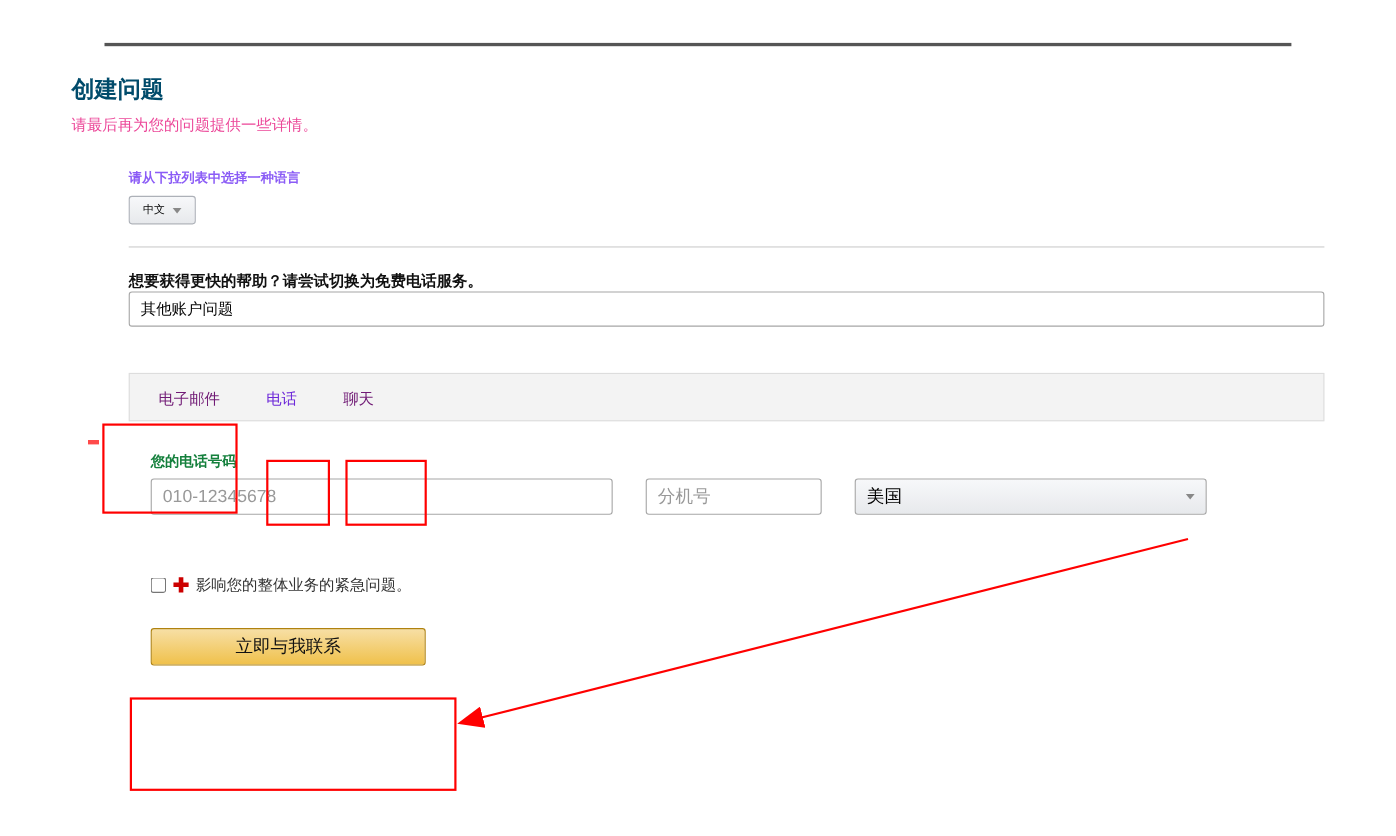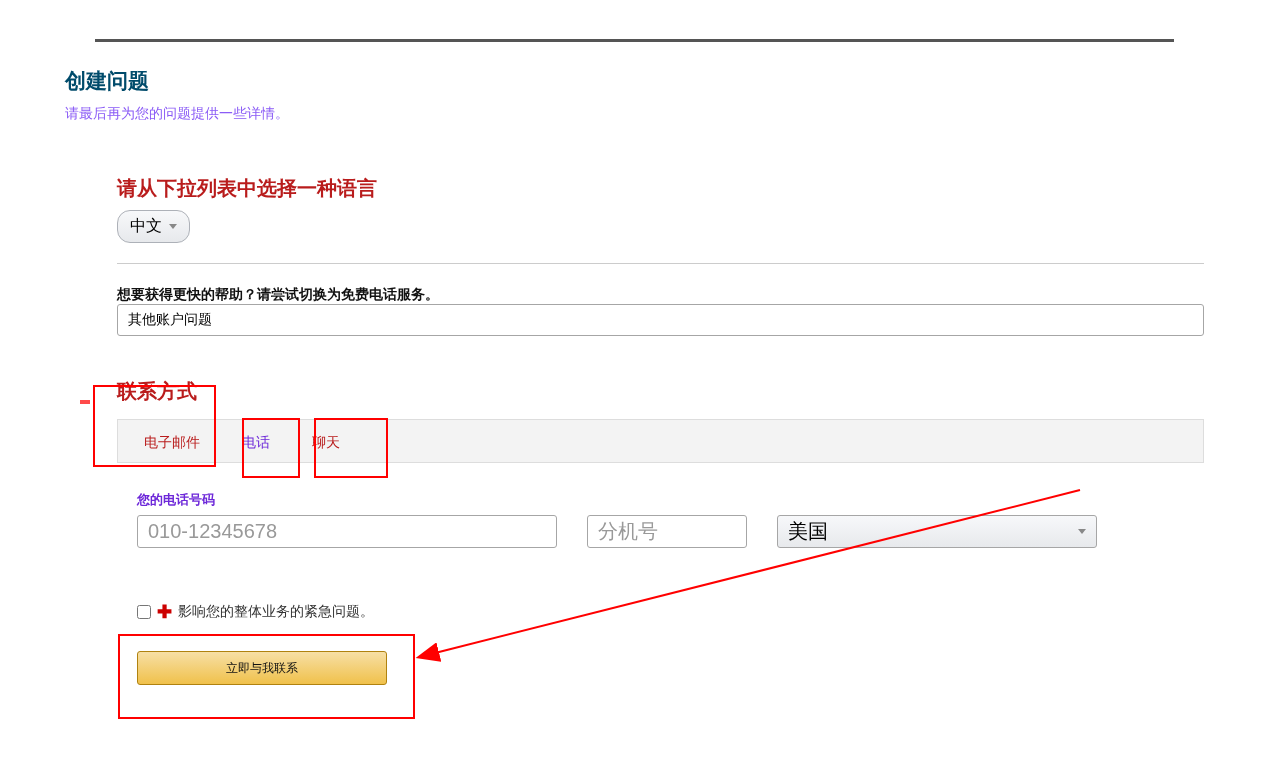--- a/index.html
+++ b/index.html
@@ -19,42 +19,42 @@
       margin: 26px 30px 25px 30px;
     }
     .page-title {
       font-size: 21px;
       font-weight: bold;
       color: #004b6b;
       margin-bottom: 10px;
     }
     .page-subtitle {
       font-size: 14px;
-      color: #8b5cf6;
-      margin-bottom: 52px;
+      color: #ec4899;
+      margin-bottom: 30px;
     }
     .inner {
       padding-left: 52px;
       padding-right: 0;
     }
     .field-label {
-      font-size: 20px;
-      font-weight: bold;
-      color: #b91c1c;
+      font-size: 12px;
+      font-weight: bold;
+      color: #8b5cf6;
       margin-bottom: 8px;
     }
     .lang-select {
       display: inline-flex;
       align-items: center;
       gap: 5px;
       border: 1px solid #adb1b8;
-      border-radius: 13px;
+      border-radius: 3px;
       background: linear-gradient(to bottom, #f7f8fa, #e7e9ec);
       padding: 5px 12px;
-      font-size: 16px;
+      font-size: 10px;
       cursor: pointer;
       margin-bottom: 20px;
     }
     .chevron-down {
       display: inline-block;
       width: 0; height: 0;
       border-left: 4px solid transparent;
       border-right: 4px solid transparent;
       border-top: 5px solid #888;
       margin-left: 2px;
@@ -85,47 +85,47 @@
       display: flex;
       align-items: flex-end;
       height: 44px;
       padding-left: 20px;
       gap: 30px;
     }
     .tab {
       font-size: 14px;
       padding: 10px 6px 10px 6px;
       cursor: pointer;
-      color: #b91c1c;
+      color: #701a75;
     }
     .tab.active {
       color: #6d28d9;
     }
     .contact-body {
       padding: 28px 20px 28px 20px;
     }
     .row {
       display: flex;
       gap: 30px;
     }
     .phone-group { flex: 0 0 420px; }
     .ext-group { flex: 0 0 160px; }
     .country-group { flex: 0 0 320px; font-family: Liberation Serif, serif; }
     .small-label {
       font-size: 13px;
       font-weight: bold;
-      color: #6d28d9;
+      color: #15803d;
       margin-bottom: 6px;
     }
     .text-input, .select-input {
       width: 100%;
       border: 1px solid #a6a6a6;
       border-radius: 3px;
       padding: 6px 10px;
-      font-size: 20px;
+      font-size: 16px;
       height: 33px;
     }
     .text-input::placeholder { color: #999; }
     .select-input {
       display: flex;
       align-items: center;
       justify-content: space-between;
       background: linear-gradient(to bottom, #f7f8fa, #e7e9ec);
       cursor: pointer;
     }
@@ -146,21 +146,21 @@
       font-size: 18px;
       line-height: 1;
     }
     .cta-button {
       margin-top: 30px;
       width: 250px;
       height: 34px;
       border: 1px solid #b0820f;
       border-radius: 3px;
       background: linear-gradient(to bottom, #f7dfa5, #f0c14b);
-      font-size: 12px;
+      font-size: 16px;
       cursor: pointer;
       display: flex;
       align-items: center;
       justify-content: center;
       color: #111;
     }
 
     
     .annot {
       position: absolute;
@@ -194,21 +194,20 @@
       <span class="chevron-down"></span>
     </div>
 
     <div class="hr"></div>
 
     <div class="help-text">想要获得更快的帮助？请尝试切换为免费电话服务。</div>
 
     <input type="text" class="reason-input" value="其他账户问题" style="">
 
     <div class="contact-method-wrap">
-      <div class="field-label" style="margin-bottom:14px;">联系方式</div>
 
       <div class="tab-bar">
         <div class="tab">电子邮件</div>
         <div class="tab active">电话</div>
         <div class="tab">聊天</div>
       </div>
 
       <div class="contact-body">
         <div class="small-label">您的电话号码</div>
         <div class="row">

